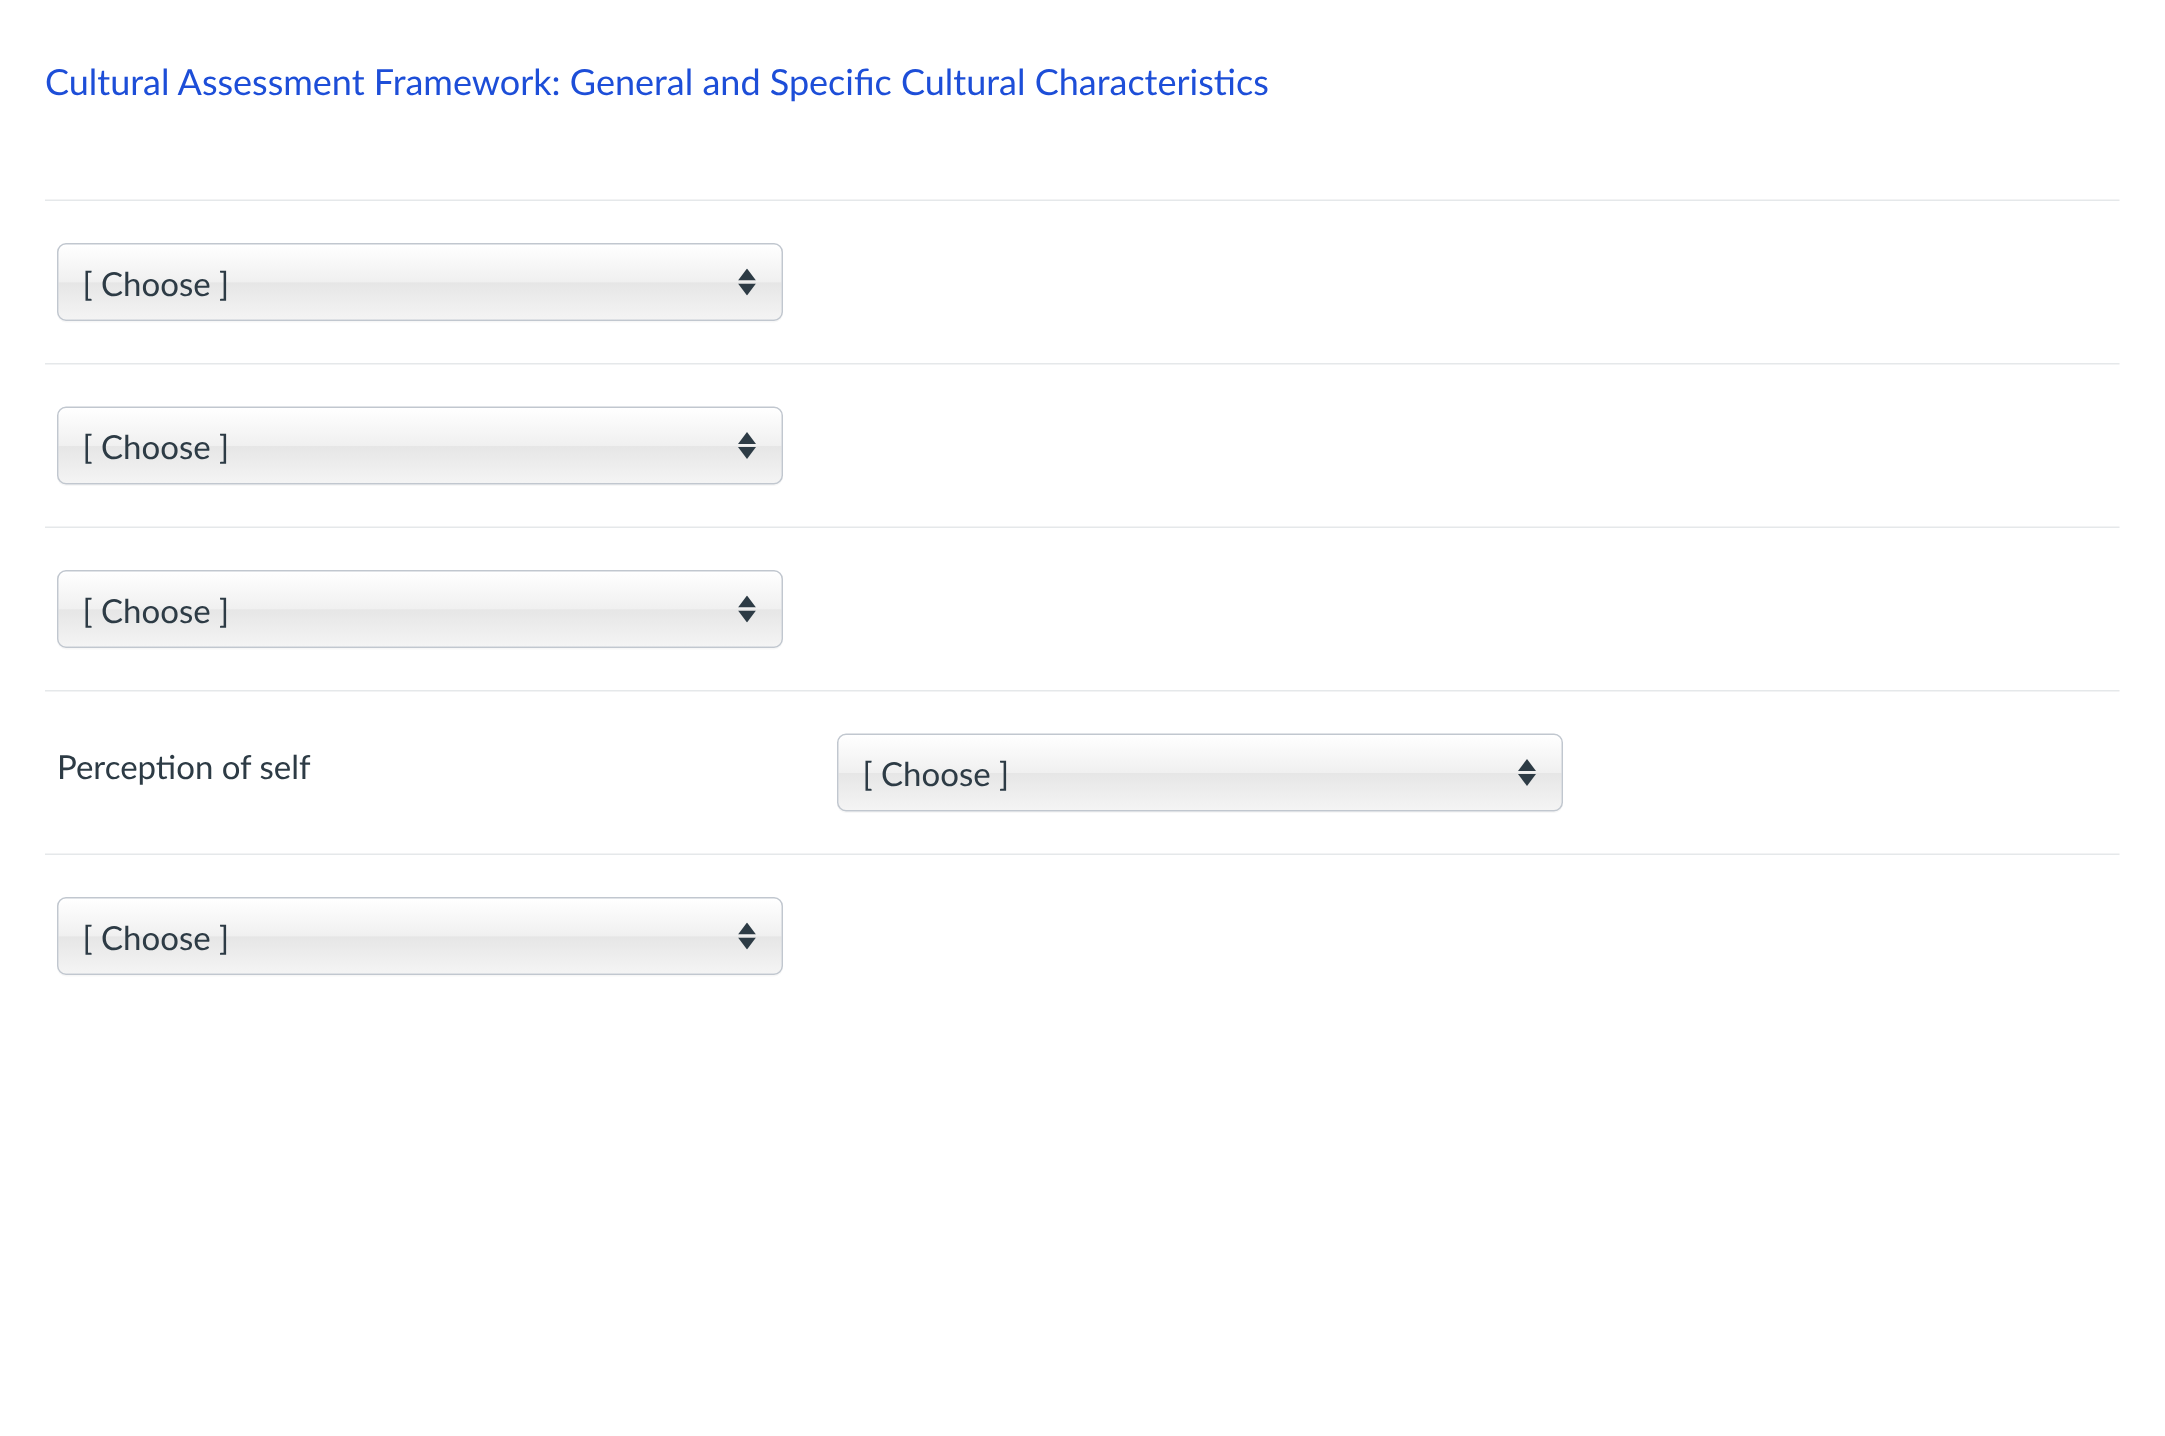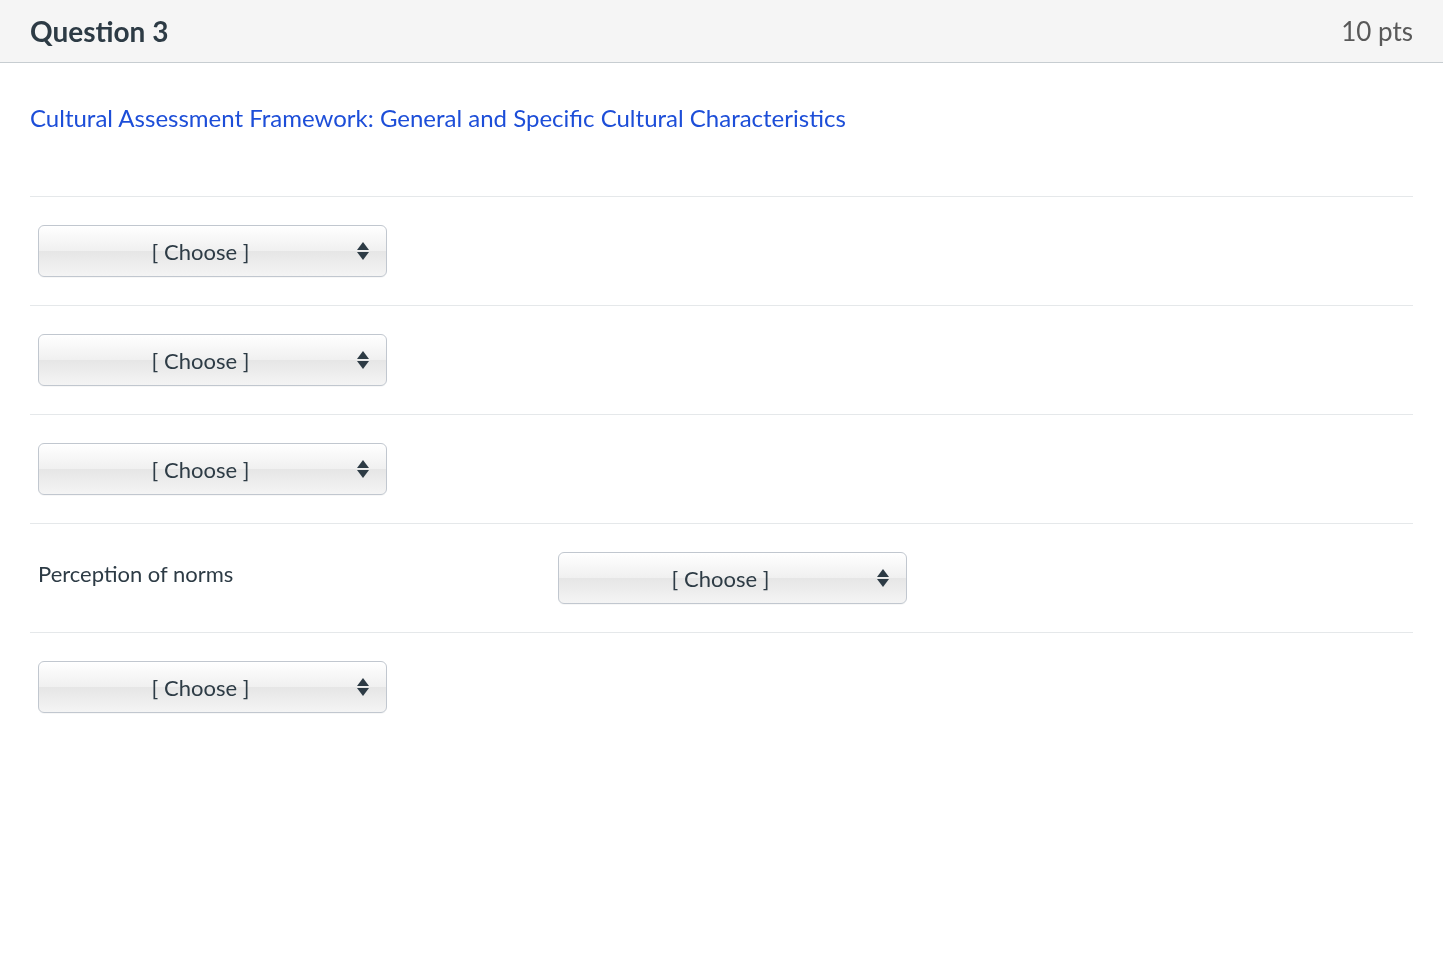--- a/index.html
+++ b/index.html
@@ -46,31 +46,30 @@
     border-top: 1px solid #e5e8ea;
   }
   .match-label {
     flex: 0 0 520px;
     font-size: 22px;
     color: #2d3b45;
     padding-top: 8px;
   }
   .select-wrap {
     position: relative;
-    width: 349px;
+    width: 484px;
     height: 52px;
     border: 1px solid #c1c7cf;
     border-radius: 6px;
     background: linear-gradient(to bottom, #ffffff 0%, #f0f0f0 50%, #e6e6e6 51%, #f4f4f4 100%);
     box-shadow: inset 0 1px 0 rgba(255,255,255,0.8), 0 1px 0 rgba(0,0,0,0.03);
     display: flex;
     align-items: center;
     padding: 0 40px 0 16px;
     cursor: pointer;
-    justify-content: center;
   }
   .select-value {
     font-size: 22px;
     color: #2d3b45;
   }
   .select-caret {
     position: absolute;
     right: 14px;
     top: 50%;
     transform: translateY(-50%);
@@ -81,24 +80,20 @@
     justify-content: center;
     align-items: center;
     gap: 2px;
   }
   .select-caret svg { display: block; }
 </style>
 </head>
 <body>
 
 <div class="question-card">
-  <div class="question-header">
-    <div class="question-title">Question 3</div>
-    <div class="question-points">10 pts</div>
-  </div>
 
   <div class="question-body">
     <div class="question-text">Cultural Assessment Framework: General and Specific Cultural Characteristics</div>
 
     <div class="match-row">
       <div class="select-wrap">
         <span class="select-value">[ Choose ]</span>
         <span class="select-caret">
           <svg width="12" height="8" viewBox="0 0 12 8">
               <polygon points="6,0 12,8 0,8" fill="#2d3b45"></polygon>
@@ -132,21 +127,21 @@
               <polygon points="6,0 12,8 0,8" fill="#2d3b45"></polygon>
             </svg>
           <svg width="12" height="8" viewBox="0 0 12 8">
               <polygon points="0,0 12,0 6,8" fill="#2d3b45"></polygon>
             </svg>
         </span>
       </div>
     </div>
 
     <div class="match-row">
-      <div class="match-label">Perception of norms</div>
+      <div class="match-label">Perception of self</div>
       <div class="select-wrap">
         <span class="select-value">[ Choose ]</span>
         <span class="select-caret">
           <svg width="12" height="8" viewBox="0 0 12 8">
               <polygon points="6,0 12,8 0,8" fill="#2d3b45"></polygon>
             </svg>
           <svg width="12" height="8" viewBox="0 0 12 8">
               <polygon points="0,0 12,0 6,8" fill="#2d3b45"></polygon>
             </svg>
         </span>

